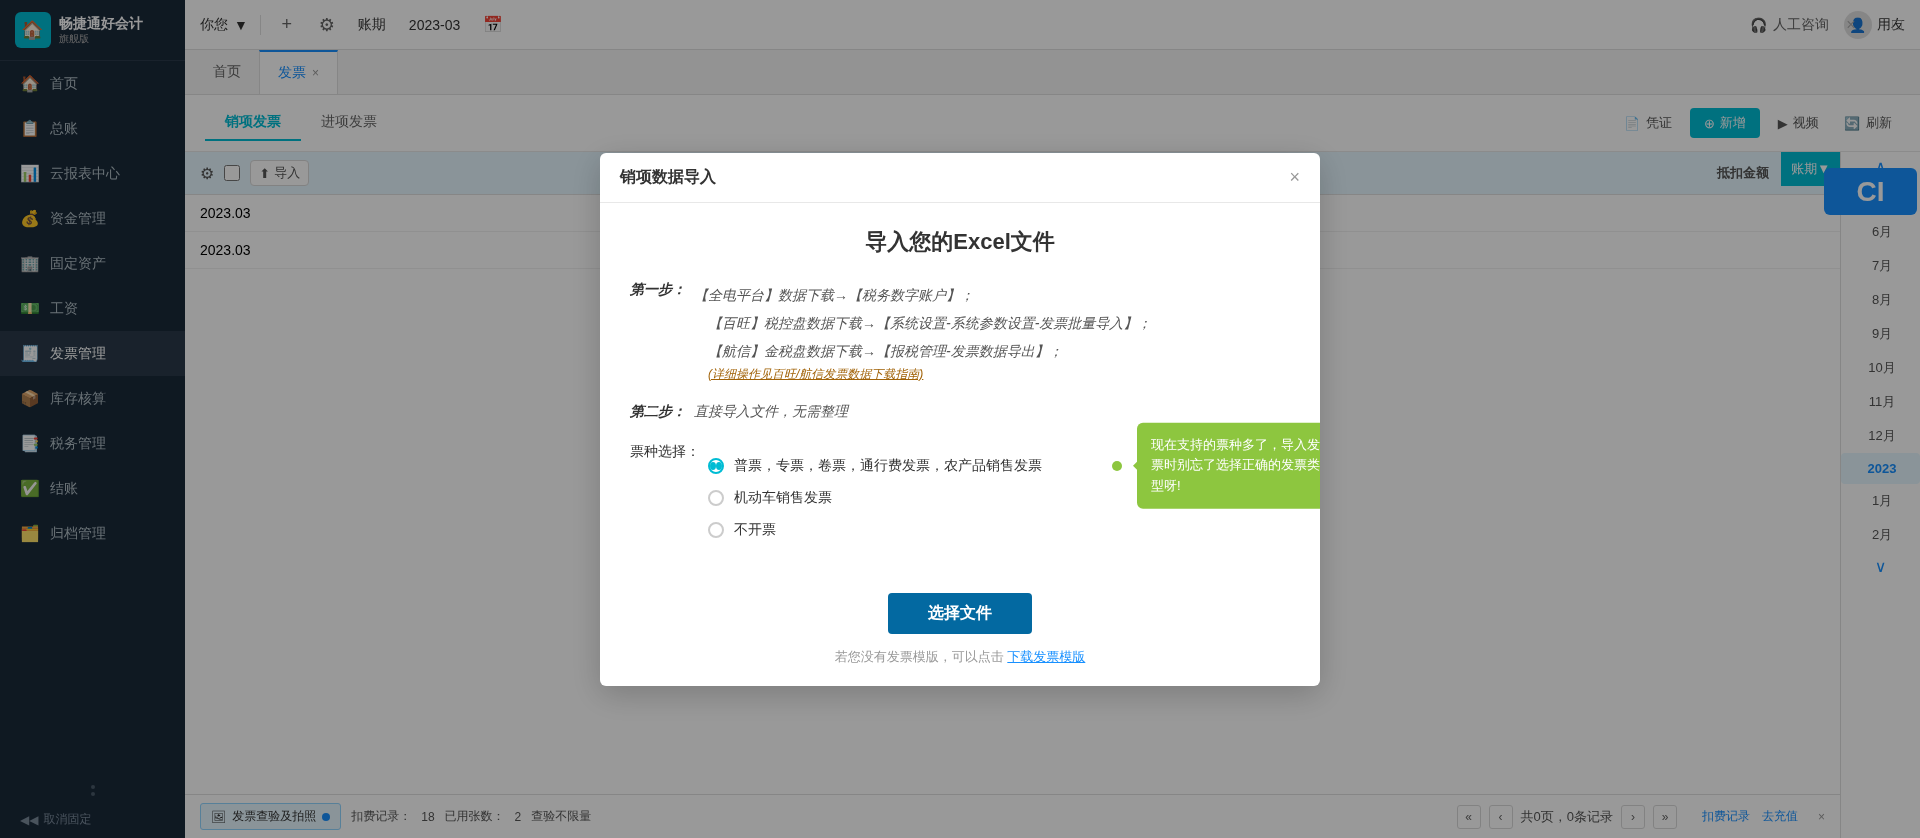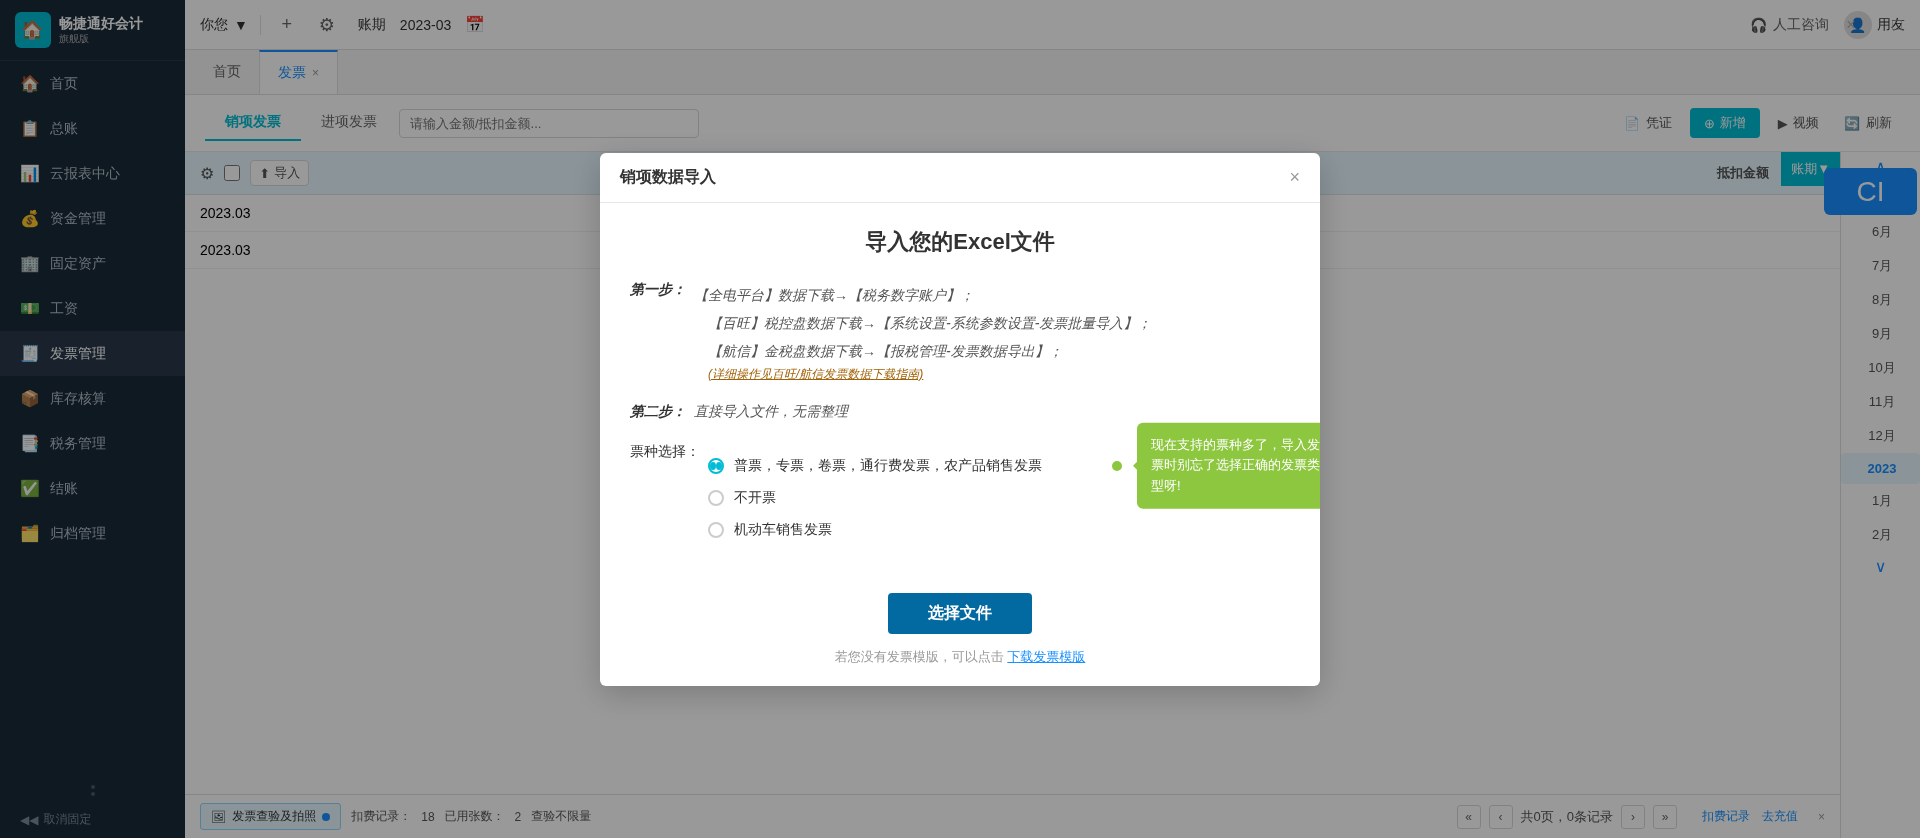--- a/index.html
+++ b/index.html
@@ -26,21 +26,21 @@
     .scroll-dot { width: 4px; height: 4px; background: #4a5a6a; border-radius: 50%; }
 
     
     .main-area { flex: 1; display: flex; flex-direction: column; overflow: hidden; }
 
     
     .topbar { height: 50px; background: #fff; display: flex; align-items: center; padding: 0 15px; gap: 12px; border-bottom: 1px solid #e0e0e0; flex-shrink: 0; }
     .topbar-company { display: flex; align-items: center; gap: 6px; color: #333; font-size: 14px; cursor: pointer; }
     .topbar-divider { width: 1px; height: 20px; background: #e0e0e0; }
     .topbar-btn { width: 28px; height: 28px; display: flex; align-items: center; justify-content: center; border-radius: 4px; cursor: pointer; color: #666; font-size: 18px; }
-    .topbar-period { display: flex; align-items: center; gap: 14px; color: #333; font-size: 14px; margin-left: 5px; }
+    .topbar-period { display: flex; align-items: center; gap: 23px; color: #333; font-size: 14px; margin-left: 5px; }
     .topbar-period-badge { color: #1890ff; font-size: 16px; }
     .topbar-right { margin-left: auto; display: flex; align-items: center; gap: 15px; }
     .topbar-service { display: flex; align-items: center; gap: 5px; color: #666; font-size: 14px; cursor: pointer; }
     .topbar-user { display: flex; align-items: center; gap: 5px; color: #333; font-size: 14px; cursor: pointer; }
     .topbar-user-icon { width: 28px; height: 28px; background: #e0e0e0; border-radius: 50%; display: flex; align-items: center; justify-content: center; color: #666; font-size: 14px; }
 
     
     .tab-bar { display: flex; align-items: center; background: #f5f5f5; border-bottom: 1px solid #e0e0e0; flex-shrink: 0; padding: 0 10px; }
     .tab-item { padding: 12px 18px; cursor: pointer; color: #666; font-size: 14px; display: flex; align-items: center; gap: 6px; }
     .tab-item.active { background: #fff; color: #1890ff; border-top: 2px solid #1890ff; border-left: 1px solid #e0e0e0; border-right: 1px solid #e0e0e0; }
@@ -109,21 +109,21 @@
     .modal-footer { padding: 16px 30px 20px; display: flex; flex-direction: column; align-items: center; gap: 14px; }
     .select-file-btn { background: #0369a1; color: white; border: none; border-radius: 4px; padding: 10px 40px; font-size: 16px; cursor: pointer; font-weight: bold; }
     .download-hint { font-size: 13px; color: #999; }
     .download-hint a { color: #1890ff; text-decoration: underline; cursor: pointer; }
 
     
     .window-controls { position: fixed; top: 0; right: 0; display: flex; align-items: center; gap: 0; z-index: 999; }
     .win-btn { width: 46px; height: 50px; display: flex; align-items: center; justify-content: center; cursor: pointer; color: #666; font-size: 16px; }
 
     
-    .account-badge { position: fixed; top: 168px; right: 3px; width: 93px; height: 47px; background: #1890ff; color: white; font-size: 28px; font-weight: normal; display: flex; align-items: center; justify-content: center; border-radius: 6px; z-index: 50; cursor: pointer; text-align: center; }
+    .account-badge { position: fixed; top: 168px; right: 3px; width: 93px; height: 47px; background: #1890ff; color: white; font-size: 28px; font-weight: bold; display: flex; align-items: center; justify-content: center; border-radius: 6px; z-index: 50; cursor: pointer; text-align: center; }
     .period-btn { background: #00bcd4; color: white; border: none; padding: 8px 10px; font-size: 13px; cursor: pointer; display: flex; align-items: center; gap: 4px; border-radius: 0; flex-shrink: 0; }
 
     .invoice-content-area { flex: 1; display: flex; overflow: hidden; position: relative; }
 
   </style>
 </head>
 <body>
 
 <div class="app-layout">
 
@@ -231,23 +231,20 @@
     <div class="invoice-page">
 
       <div class="invoice-toolbar">
         <div class="invoice-tabs">
           <div class="invoice-tab active">
             <span>销项发票</span>
           </div>
           <div class="invoice-tab">
             <span>进项发票</span>
           </div>
-        </div>
-        <div class="invoice-search">
-          <input type="text" placeholder="请输入金额/抵扣金额..." style="">
         </div>
         <div class="invoice-actions">
           <div class="invoice-action-btn">
             <span>📄</span>
             <span>凭证</span>
           </div>
           <div class="invoice-action-primary">
             <span>⊕</span>
             <span>新增</span>
           </div>
@@ -392,26 +389,26 @@
               <div style="position:absolute; left:calc(100% + 15px); top:50%; transform:translateY(-50%); background:#8dc63f; color:white; font-size:13px; padding:12px 14px; border-radius:6px; width:200px; line-height:1.6; z-index:200; white-space:normal;">
                 
                 <span>现在支持的票种多了，导入发票时别忘了选择正确的发票类型呀!</span>
                 <div style="position:absolute;left:-10px;top:50%;transform:translateY(-50%);border:6px solid transparent;border-right-color:#8dc63f;"></div>
               </div>
             </div>
           </div>
 
           <div class="radio-item">
             <div class="radio-circle"></div>
-            <span>不开票</span>
+            <span>机动车销售发票</span>
           </div>
 
           <div class="radio-item">
             <div class="radio-circle"></div>
-            <span>机动车销售发票</span>
+            <span>不开票</span>
           </div>
         </div>
       </div>
     </div>
 
     <div class="modal-footer">
       <button class="select-file-btn">选择文件</button>
       <div class="download-hint">
         <span>若您没有发票模版，可以点击</span>
         <a class="" style="color:#1890ff;text-decoration:underline;cursor:pointer;">下载发票模版</a>

